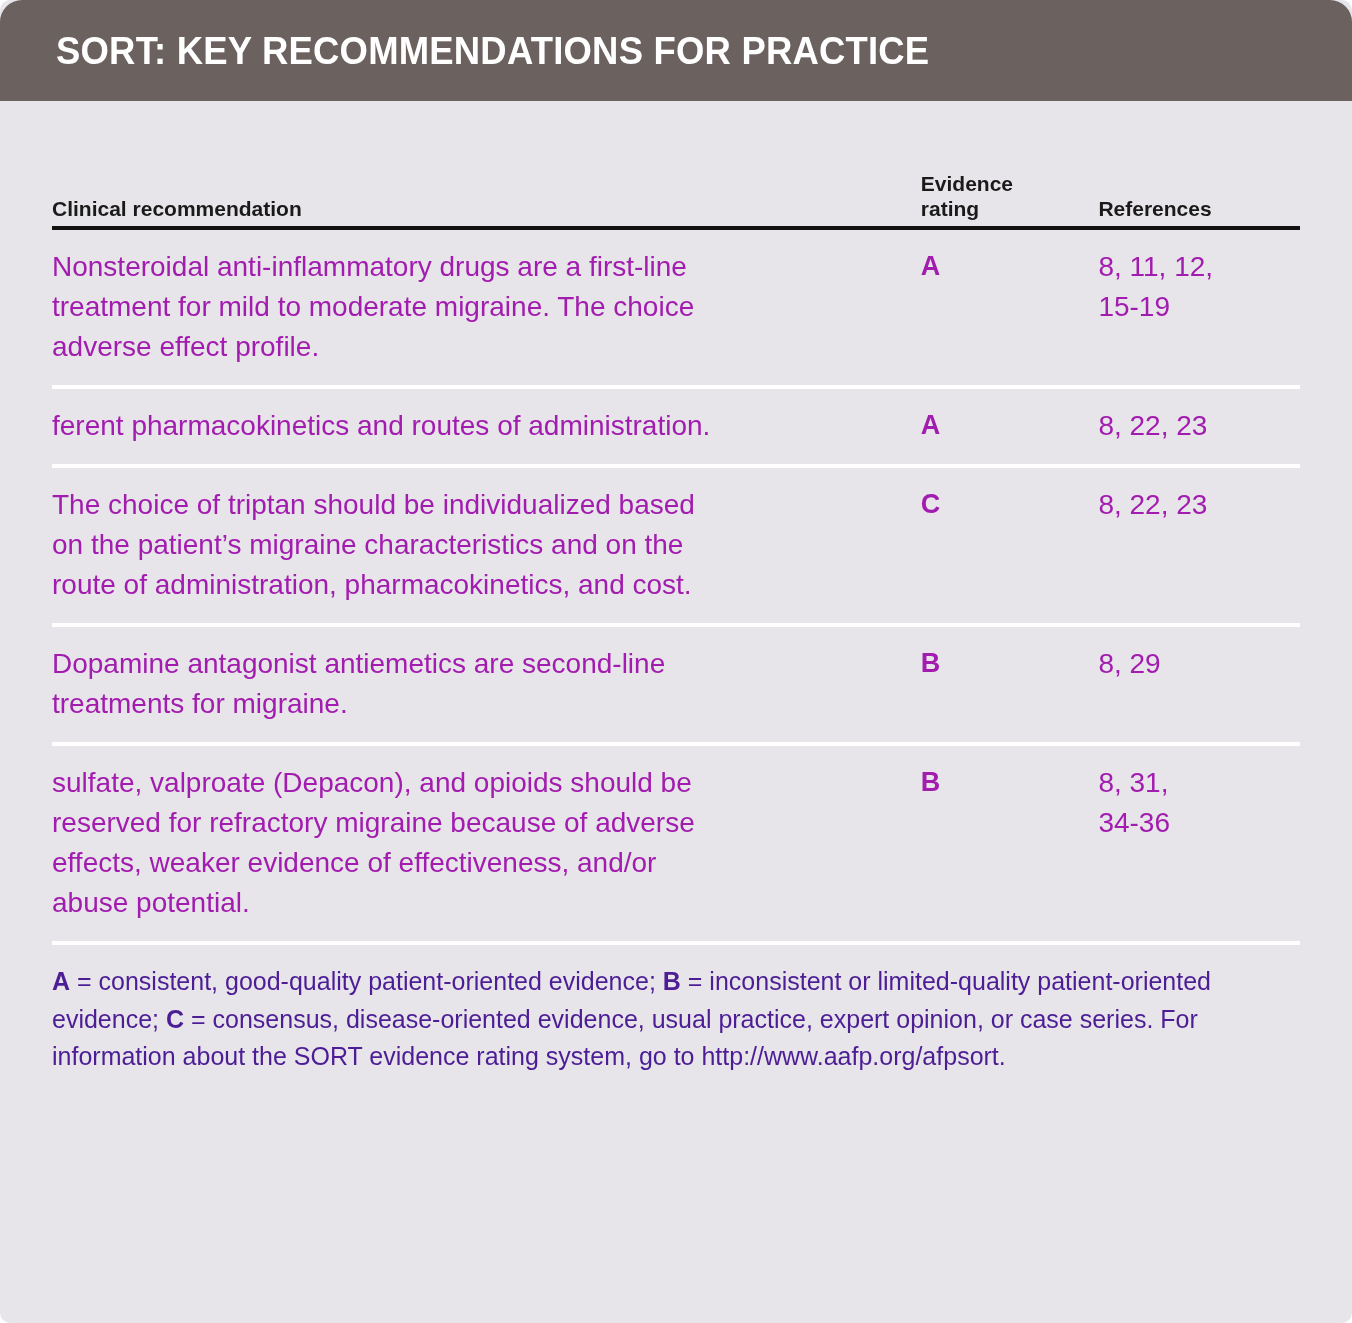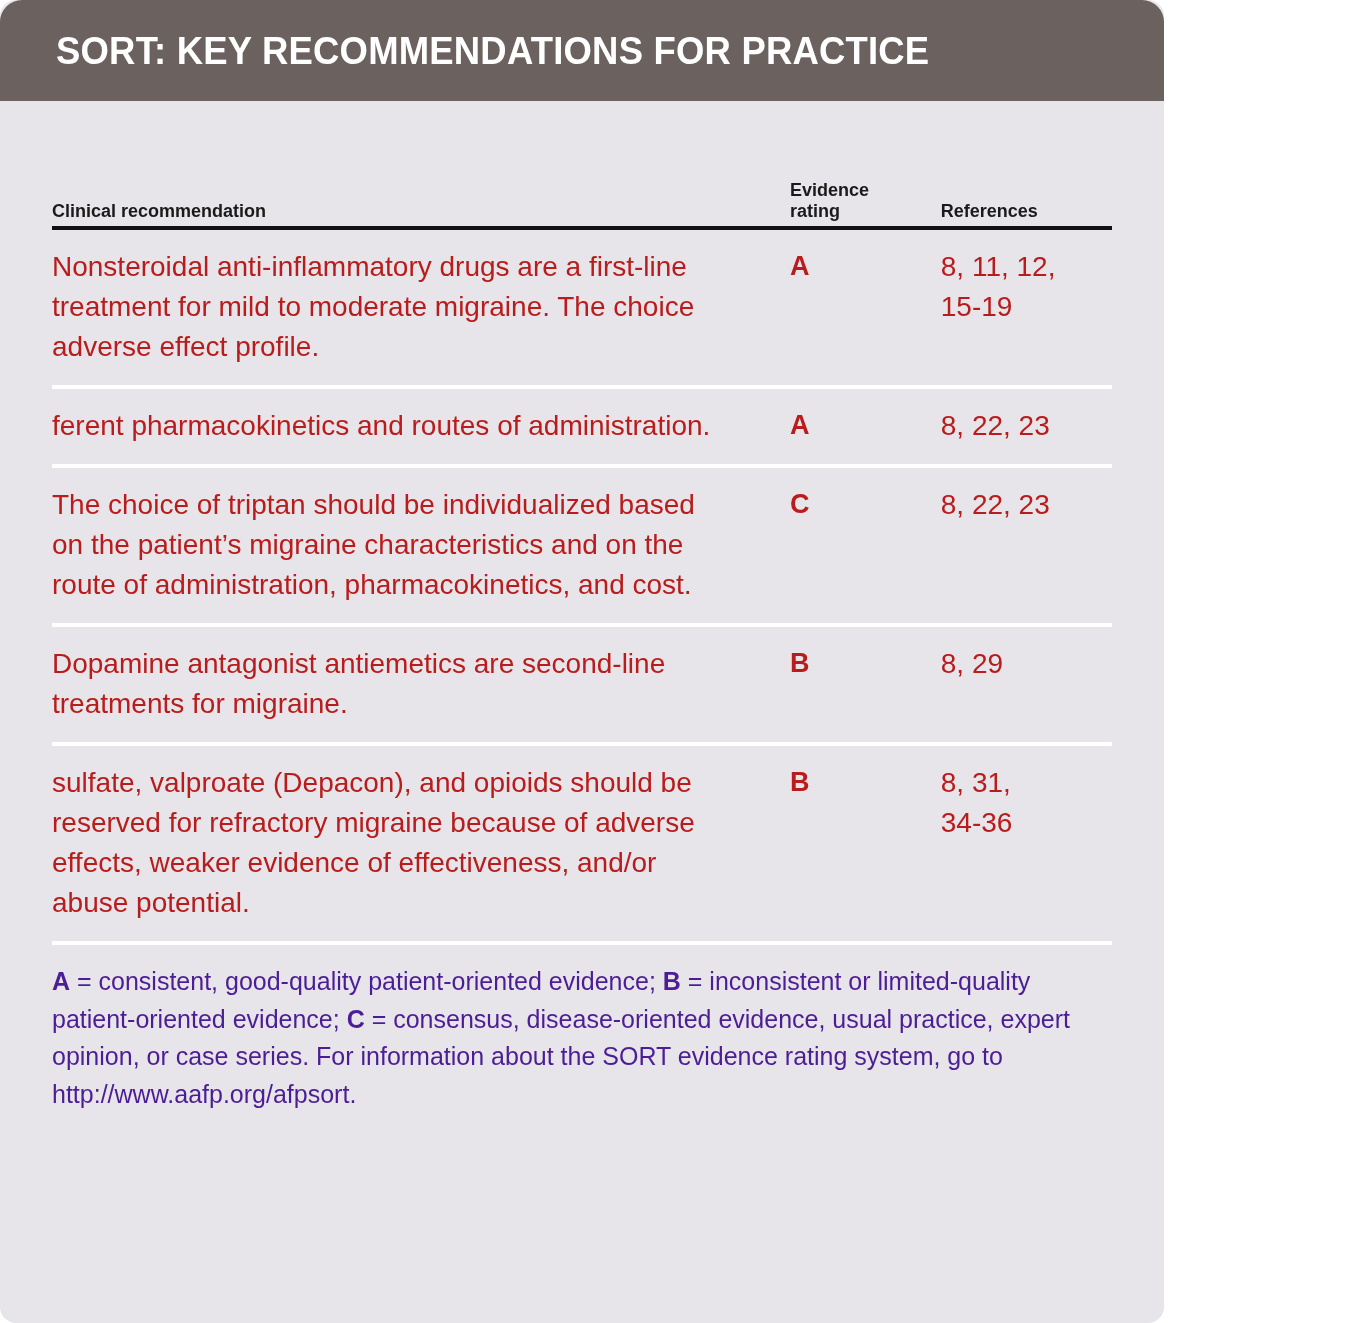--- a/index.html
+++ b/index.html
@@ -7,25 +7,25 @@
     margin: 0;
     padding: 0;
     background: #ffffff;
   }
   body {
     font-family: "Liberation Sans", sans-serif;
   }
 
   .sort-box {
     position: relative;
-    width: 1164px;
+    width: 1352px;
     height: 1323px;
     box-sizing: border-box;
     background: #e7e5e9;
-    border-radius: 16px;
+    border-radius: 10px;
     overflow: hidden;
   }
 
   
   .title-bar {
     height: 101px;
     background: #6b6260;
     border-top-left-radius: 22px;
     border-top-right-radius: 22px;
     display: flex;
@@ -53,21 +53,21 @@
   .col-rec    { width: 905px; }
   .col-rating { width: 185px; }
   .col-refs   { width: 210px; }
 
   .head-row {
     display: flex;
     align-items: flex-end;
     height: 125px;
   }
   .head-cell {
-    font-size: 18px;
+    font-size: 21px;
     font-weight: bold;
     color: #1a1a1a;
     line-height: 1.18;
     padding-bottom: 4px;
     box-sizing: border-box;
   }
   .head-cell.two-line { align-self: flex-end; }
 
   .rule-thick {
     height: 4px;
@@ -80,21 +80,21 @@
     margin: 0;
   }
 
   .body-row {
     display: flex;
     align-items: flex-start;
     padding: 17px 0 18px 0;
   }
   .cell {
     font-size: 28px;
-    color: #b91c1c;
+    color: #a21caf;
     line-height: 1.43;
     box-sizing: border-box;
   }
   .cell.rating {
     font-weight: bold;
     font-size: 27px;
   }
   .cell.refs {
     font-size: 28px;
   }

